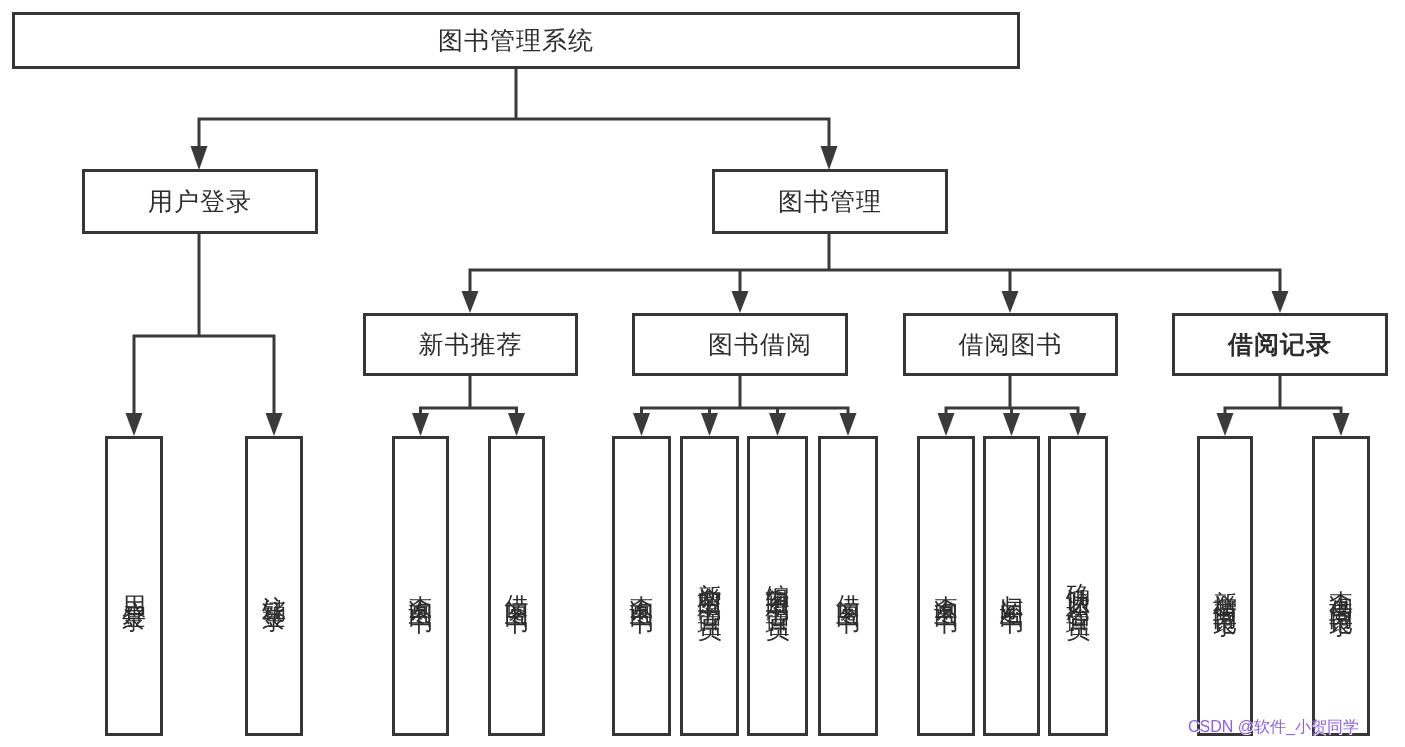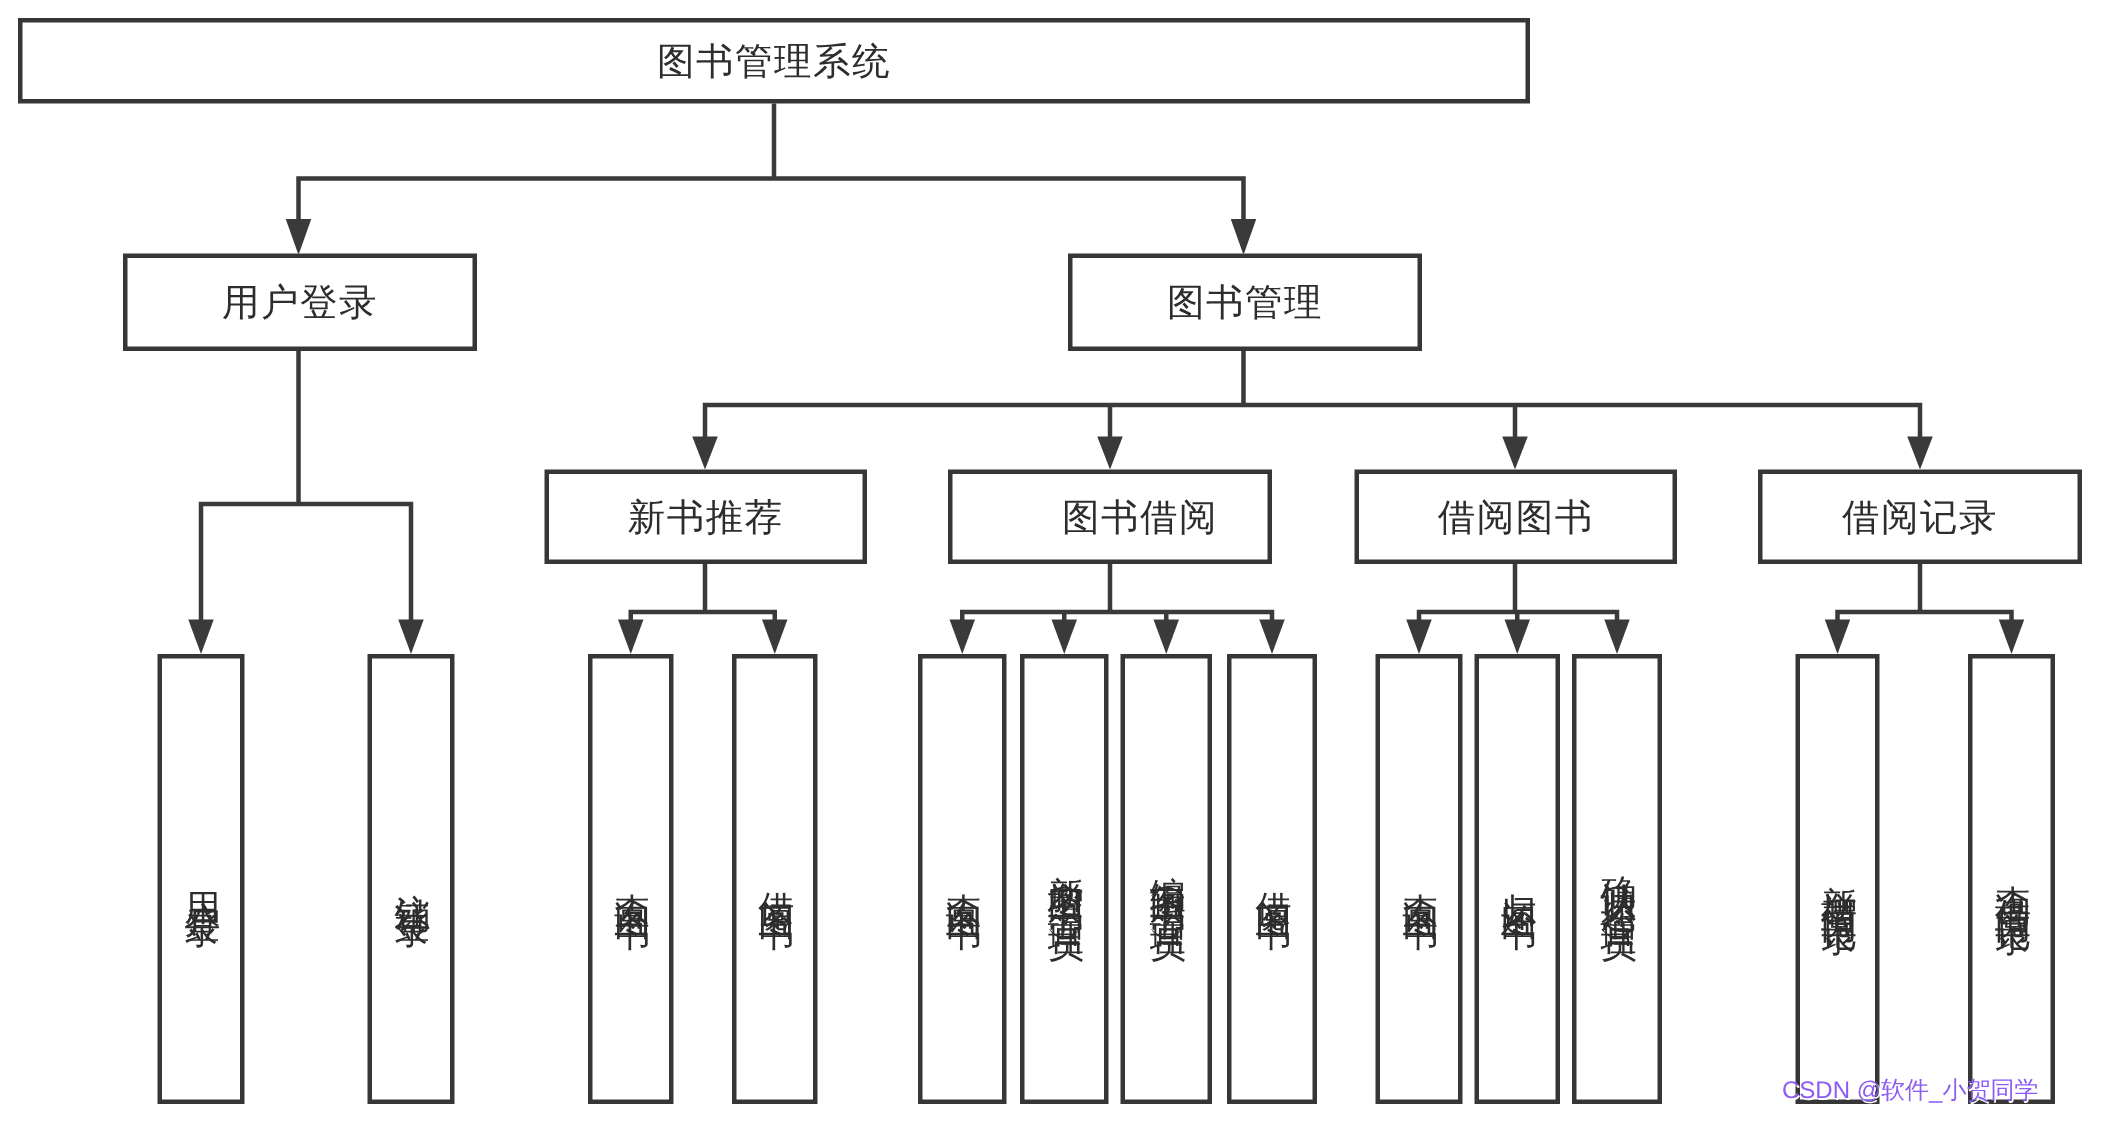--- a/index.html
+++ b/index.html
@@ -46,21 +46,21 @@
     color: #2d2d2d;
   }
   
   .n-root { left: 12px;  top: 12px;  width: 1008px; height: 57px; }
   .n-l2a  { left: 82px;  top: 169px; width: 236px;  height: 65px; }
   .n-l2b  { left: 712px; top: 169px; width: 236px;  height: 65px; }
   
   .n-l3a  { left: 363px;  top: 313px; width: 215px; height: 63px; }
   .n-l3b  { left: 632px;  top: 313px; width: 216px; height: 63px; padding-left: 40px; }
   .n-l3c  { left: 903px;  top: 313px; width: 215px; height: 63px; }
-  .n-l3d  { left: 1172px; top: 313px; width: 216px; height: 63px; }
+  .n-l3d  { left: 1172px; top: 313px; width: 216px; height: 63px; font-weight: bold; }
   
   .leaf { top: 436px; height: 300px; }
   .n-a1 { left: 105px;  width: 58px; }
   .n-a2 { left: 245px;  width: 58px; }
   .n-b1 { left: 392px;  width: 57px; }
   .n-b2 { left: 488px;  width: 57px; }
   .n-c1 { left: 612px;  width: 59px; }
   .n-c2 { left: 680px;  width: 59px; }
   .n-c3 { left: 747px;  width: 61px; }
   .n-c4 { left: 818px;  width: 60px; }

